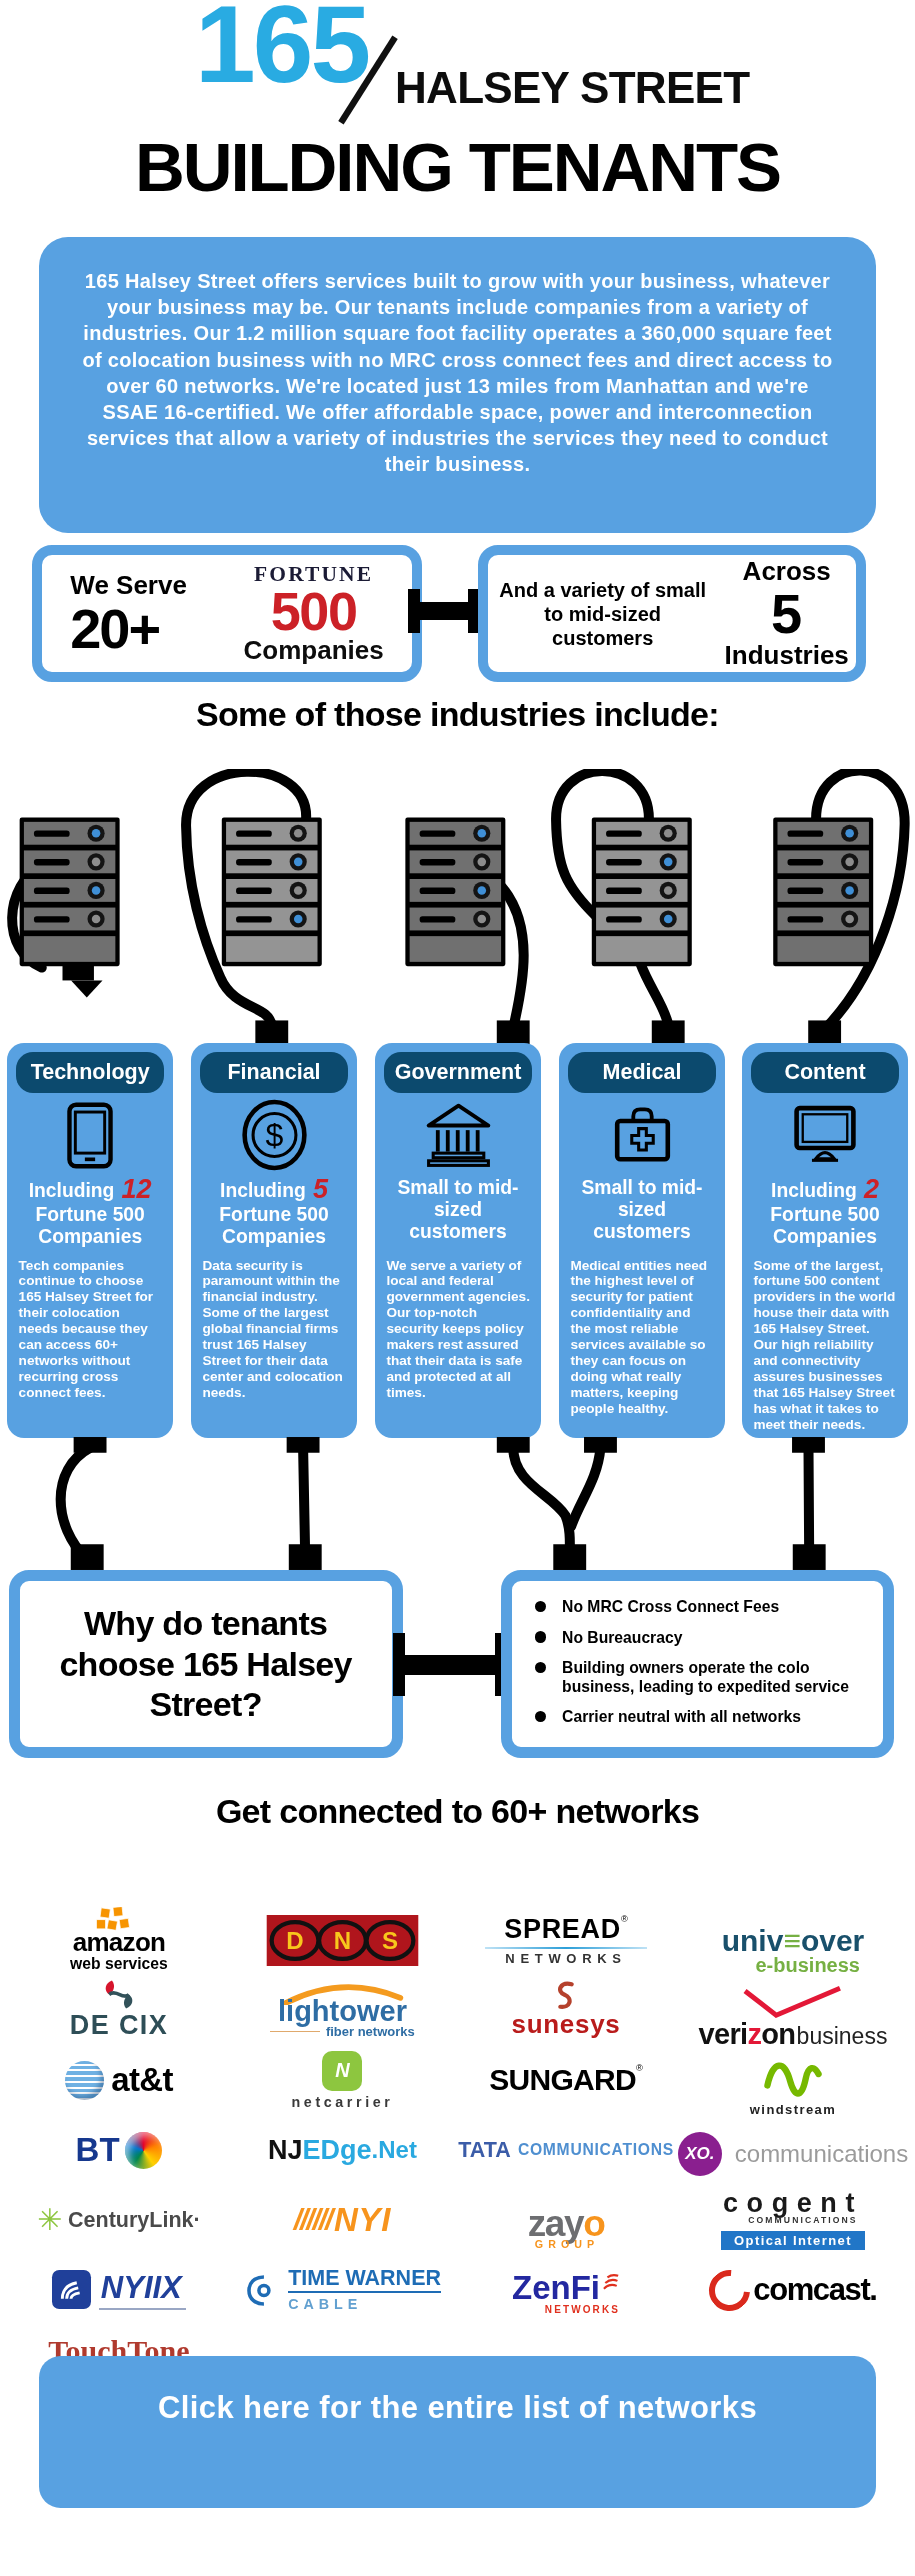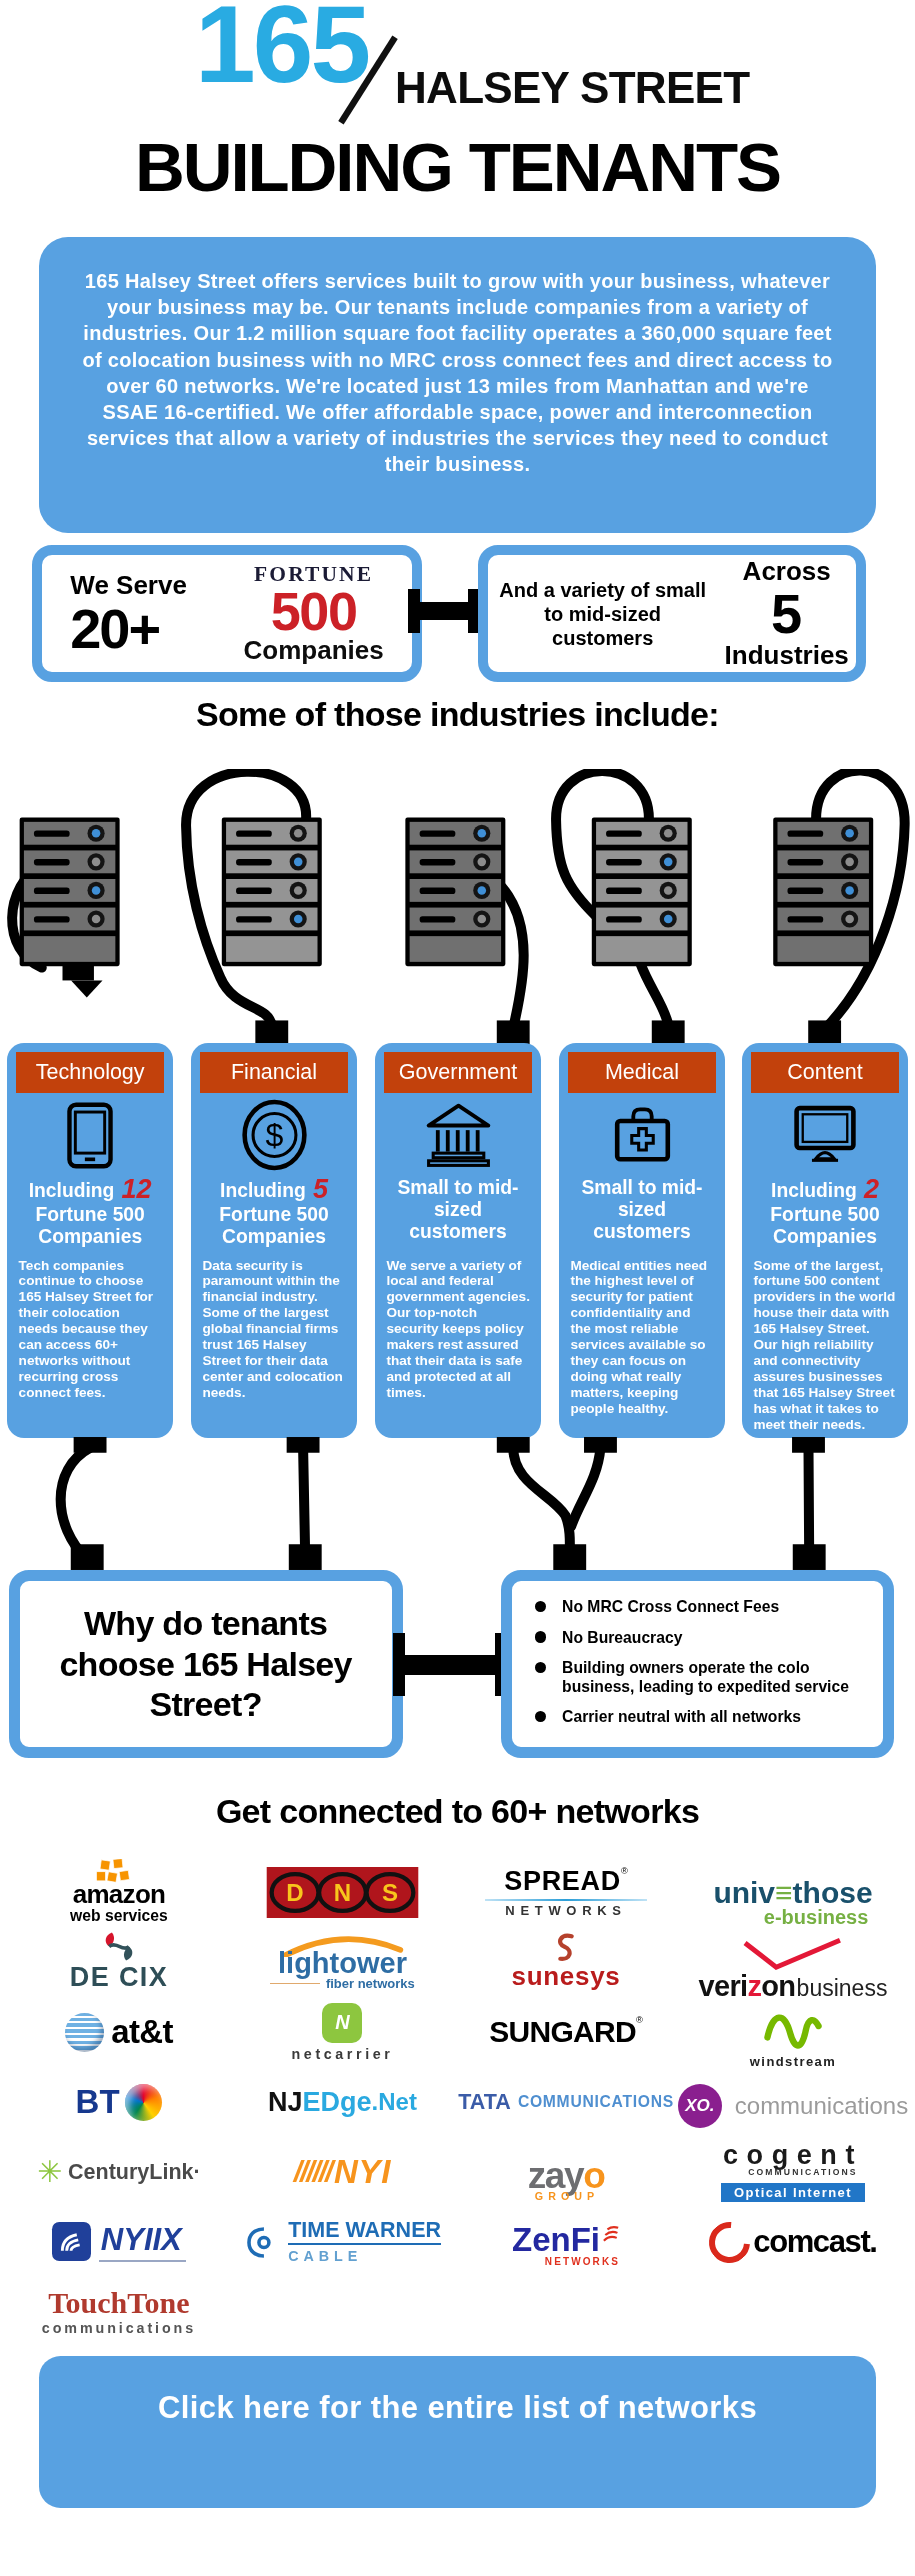--- a/index.html
+++ b/index.html
@@ -46,22 +46,22 @@
   .conn-why{left:393px;top:1633px;width:114px;height:63px;}
   .conn-why .bar{height:20px;margin-top:-10px;}
 
   .industries-heading{position:absolute;left:0;top:695px;width:915px;text-align:center;
         font-size:34px;font-weight:bold;letter-spacing:-0.7px;}
 
   
   .ind-card{position:absolute;top:1043px;width:166px;height:395px;background:#58a1e1;
         border-radius:17px;box-sizing:border-box;}
   .ind1{left:7.2px}.ind2{left:191px}.ind3{left:375px}.ind4{left:559px}.ind5{left:742px}
-  .ind-header{margin:9.3px 9.3px 0 9.3px;height:41px;background:#c2410c;display:flex;
-        align-items:center;justify-content:center;color:#fff;font-size:21.5px;font-weight:normal;}
+  .ind-header{margin:9.3px 9.3px 0 9.3px;height:41px;background:#0c4a6e;display:flex;
+        align-items:center;justify-content:center;color:#fff;font-size:21.5px;font-weight:bold;border-radius:17px;}
   .ind-icon{height:84px;display:flex;align-items:center;justify-content:center;}
   .ind-stat{min-height:76px;display:flex;flex-direction:column;align-items:center;
         color:#fff;font-weight:bold;text-align:center;}
   .stat-line1{display:flex;align-items:flex-end;gap:7.2px;font-size:19.3px;line-height:1.1;}
   .stat-line1 .red{color:#cc2127;font-size:27px;line-height:.9;font-style:italic;}
   .stat-line2{width:129px;font-size:19.3px;line-height:1.12;margin-top:2.9px;}
   .stat-text{width:127px;font-size:19.3px;line-height:1.12;}
   .ind-body{padding:4.3px 10.7px 0 11.4px;color:#fff;font-weight:bold;font-size:13.6px;line-height:1.17;}
 
   
@@ -71,21 +71,21 @@
         font-weight:bold;line-height:1.2;letter-spacing:-0.7px;padding:0 21.5px;}
   .benefits-box{position:absolute;left:501px;top:1570px;width:393px;height:188px;background:#fff;
         border:11.4px solid #58a1e1;border-radius:20px;box-sizing:border-box;padding:17px 20px 0 23px;}
   .benefit{display:flex;gap:15.7px;margin-bottom:12px;font-size:15.7px;font-weight:bold;line-height:1.18;}
   .benefit .dot{flex:0 0 auto;width:11.4px;height:11.4px;border-radius:50%;background:#000;margin-top:2.9px;}
 
   .networks-heading{position:absolute;left:0;top:1792px;width:915px;text-align:center;
         font-size:34px;font-weight:bold;letter-spacing:-0.7px;}
 
   
-  .logo-grid{position:absolute;left:7.2px;top:1857px;width:901px;
+  .logo-grid{position:absolute;left:7.2px;top:1905px;width:901px;
         display:grid;grid-template-columns:repeat(4,1fr);grid-auto-rows:70px;}
   .logo-cell{display:flex;align-items:center;justify-content:center;}
   .vcol{display:flex;flex-direction:column;align-items:center;}
   .hrow{display:flex;align-items:center;}
 
   .aws-name{font-size:26px;font-weight:bold;letter-spacing:-0.7px;line-height:.9;}
   .aws-sub{font-size:15.7px;font-weight:bold;letter-spacing:0;}
   .spread-name{font-size:27px;font-weight:bold;letter-spacing:0.7px;}
   .spread-reg{font-size:9.3px;vertical-align:top;}
   .spread-line{width:162px;height:2.9px;background:linear-gradient(90deg,#bfe2f5,#2d9fd8,#bfe2f5);margin:1.4px 0;}
@@ -482,21 +482,21 @@
     <div class="logo-cell">
       <div class="vcol">
         <div><span class="spread-name">SPREAD</span><span class="spread-reg">®</span></div>
         <div class="spread-line"></div>
         <div class="spread-sub">NETWORKS</div>
       </div>
     </div>
 
     <div class="logo-cell m-top30">
       <div class="vcol">
-        <div class="uni-name"><span>univ</span><span class="uni-green">≡</span><span>those</span></div>
+        <div class="uni-name"><span>univ</span><span class="uni-green">≡</span><span>over</span></div>
         <div class="uni-sub">e-business</div>
       </div>
     </div>
 
     <div class="logo-cell">
       <div class="vcol">
         <svg width="34" height="31" viewBox="0 0 48 44">
           <path d="M14 2 C 4 6, 2 16, 10 22 C 16 18, 20 10, 14 2 Z" fill="#d6152c"></path>
           <path d="M34 42 C 44 38, 46 28, 38 22 C 32 26, 28 34, 34 42 Z" fill="#32525a"></path>
           <path d="M10 22 C 20 14, 30 30, 38 22" fill="none" stroke="#32525a" stroke-width="5"></path>

